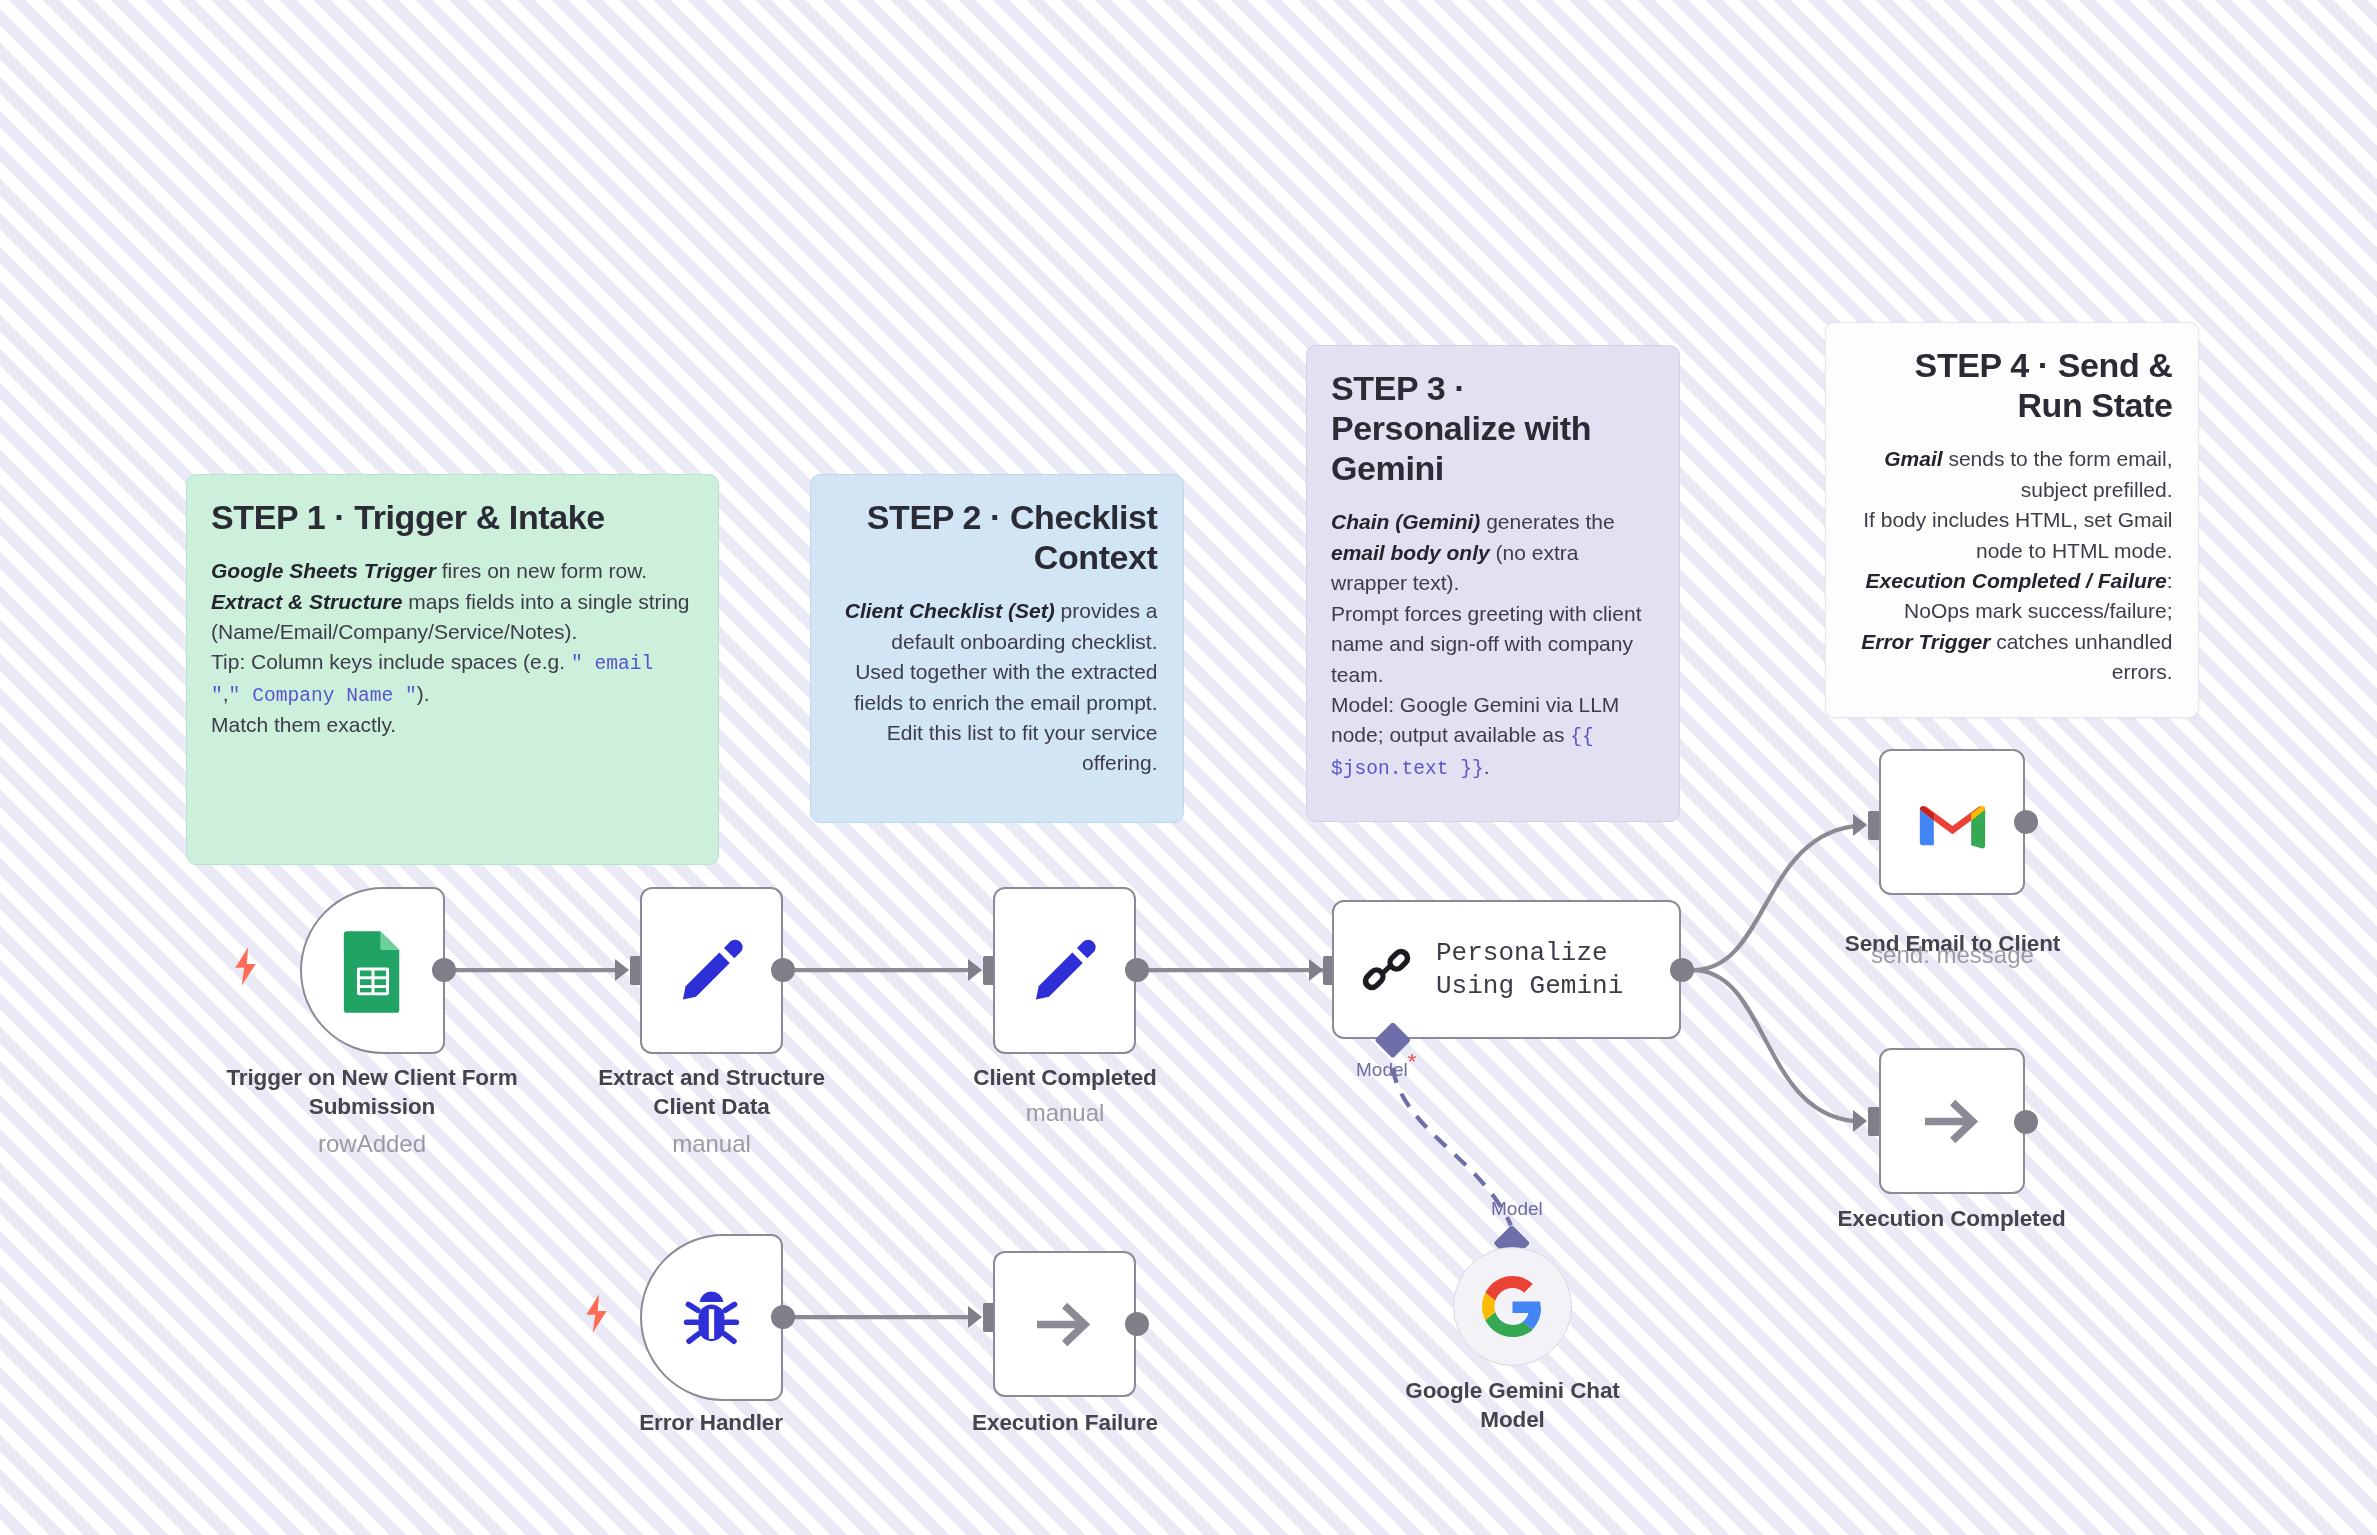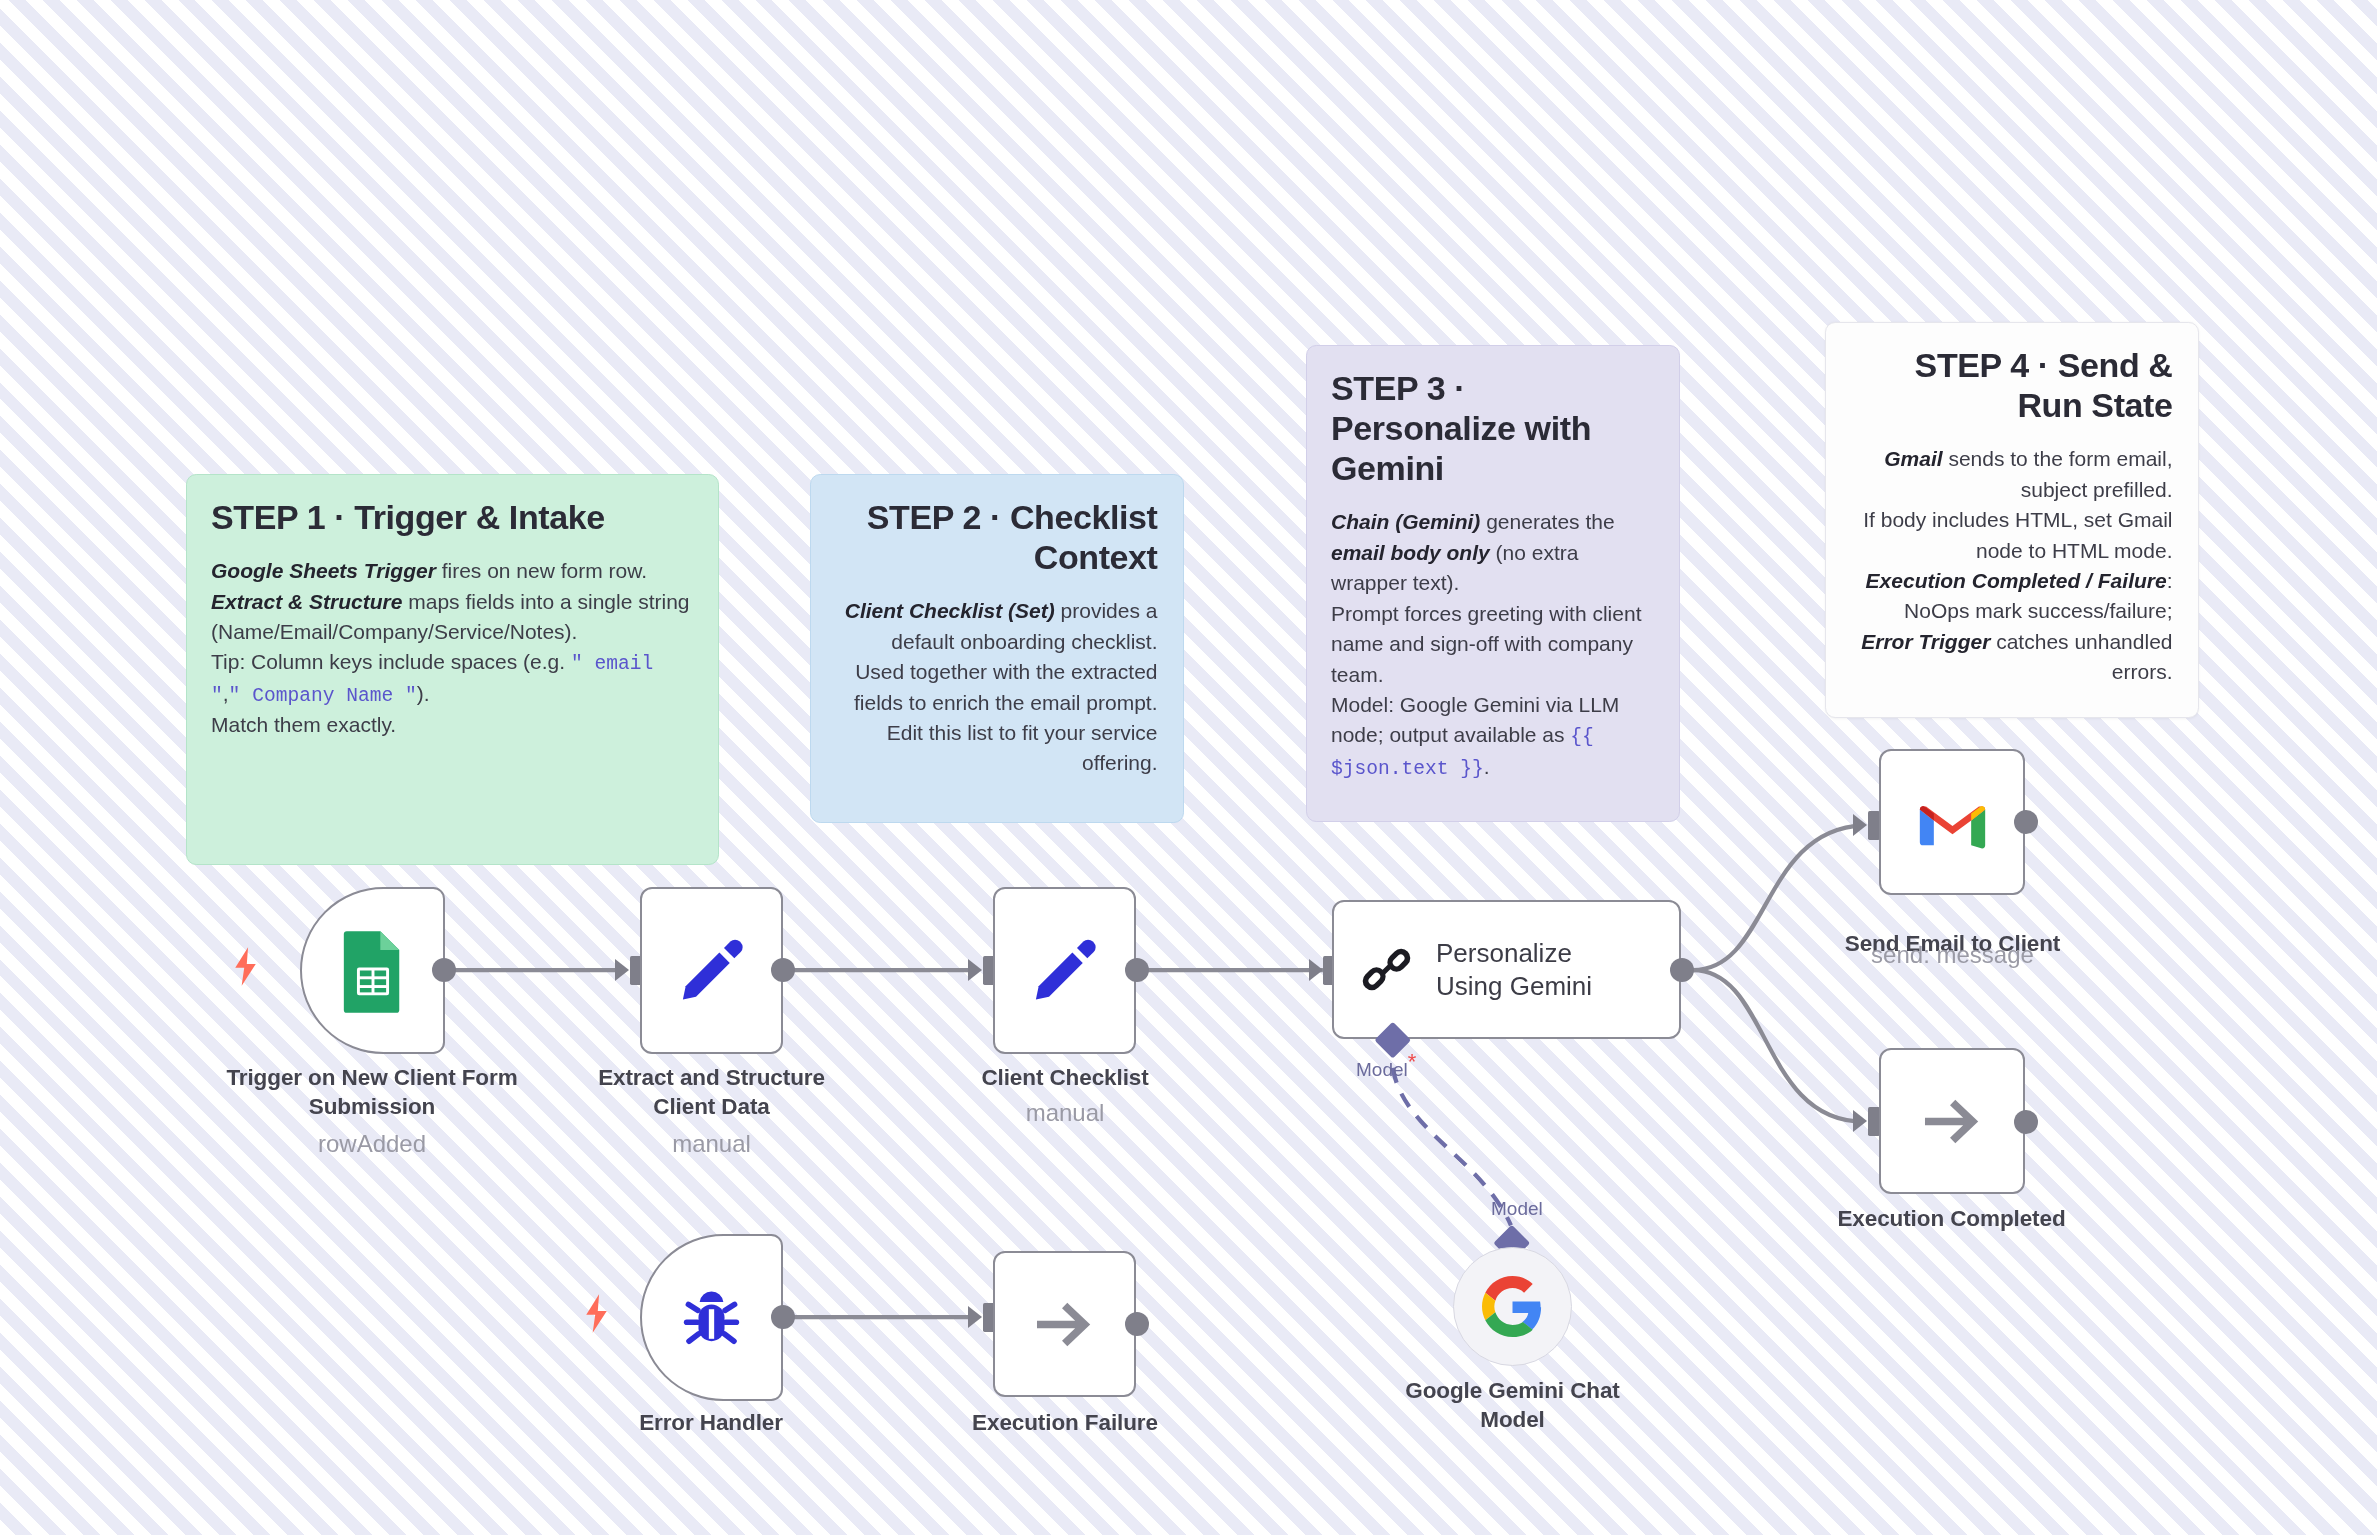--- a/index.html
+++ b/index.html
@@ -63,20 +63,21 @@
 
   
   .node {
     position: absolute;
     background: #ffffff;
     border: 2.1px solid #8b8b95;
     border-radius: 12px;
     display: flex;
     align-items: center;
     justify-content: center;
+    font-family: Liberation Mono, monospace;
   }
   .node.trigger {
     border-top-left-radius: 85px;
     border-bottom-left-radius: 85px;
   }
   .node.wide { justify-content: flex-start; padding-left: 22px; gap: 19px; }
   .node-title {
     position: absolute;
     text-align: center;
     font-size: 22.5px;
@@ -251,21 +252,21 @@
 
   <div class="port-in-arrow" style="left:968px; top:959px;"></div>
   <div class="port-in" style="left:983px; top:956px;"></div>
   <div class="node" style="left:993px; top:887px; width:143px; height:167px;">
     <svg class="icon-svg" width="73" height="73" viewBox="0 0 24 24">
       <path d="M3.5 17.2 L14.6 6.1 L18.0 9.5 L6.9 20.6 L2.6 21.5 Z" fill="#2f2fd8"></path>
       <path d="M16.1 4.6 L18.2 2.5 a2.2 2.2 0 0 1 3.1 0 l0.3 0.3 a2.2 2.2 0 0 1 0 3.1 L19.5 8.0 Z" fill="#2f2fd8"></path>
     </svg>
   </div>
   <div class="port-out" style="left:1125px; top:958px;"></div>
-  <div class="node-title" style="left:928px; top:1064px; width:274px;">Client Checklist</div>
+  <div class="node-title" style="left:928px; top:1064px; width:274px;">Client Completed</div>
   <div class="node-sub" style="left:928px; top:1098px; width:274px;">manual</div>
 
   <div class="port-in-arrow" style="left:1309px; top:959px;"></div>
   <div class="port-in" style="left:1323px; top:956px;"></div>
   <div class="node wide" style="left:1332px; top:900px; width:349px; height:139px;">
     <svg class="icon-svg" width="61" height="61" viewBox="0 0 24 24">
       <path d="M9.7 14.3 a1 1 0 0 1 0 -1.4 l3.2 -3.2 a1 1 0 0 1 1.4 1.4 l-3.2 3.2 a1 1 0 0 1 -1.4 0 z" fill="#1b1b22"></path>
       <path d="M10.6 17.3 l-1.8 1.8 a3.6 3.6 0 0 1 -5.1 -5.1 l1.8 -1.8 a3.6 3.6 0 0 1 5.1 0 l-1.5 1.5 a1.5 1.5 0 0 0 -2.1 0 L5.2 15.5 a1.5 1.5 0 0 0 2.1 2.1 l1.8 -1.8 a1.5 1.5 0 0 0 0 -2.1 l1.5 -1.5 a3.6 3.6 0 0 1 0 5.1 z" fill="#1b1b22"></path>
       <path d="M13.4 6.7 l1.8 -1.8 a3.6 3.6 0 0 1 5.1 5.1 l-1.8 1.8 a3.6 3.6 0 0 1 -5.1 0 l1.5 -1.5 a1.5 1.5 0 0 0 2.1 0 l1.8 -1.8 a1.5 1.5 0 0 0 -2.1 -2.1 l-1.8 1.8 a1.5 1.5 0 0 0 0 2.1 l-1.5 1.5 a3.6 3.6 0 0 1 0 -5.1 z" fill="#1b1b22"></path>
     </svg>

